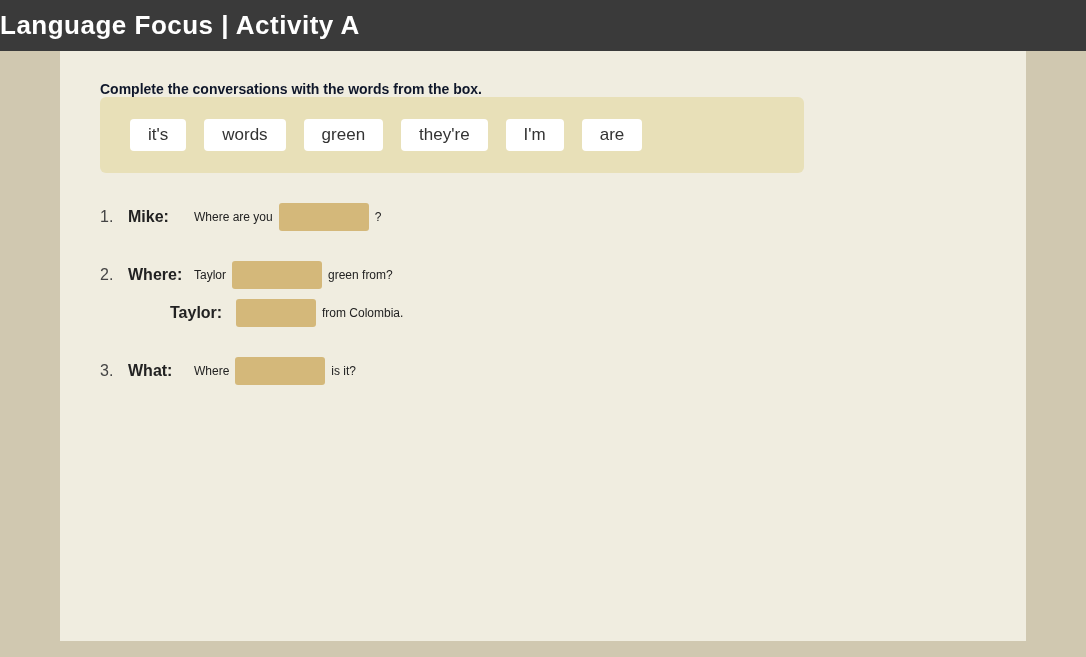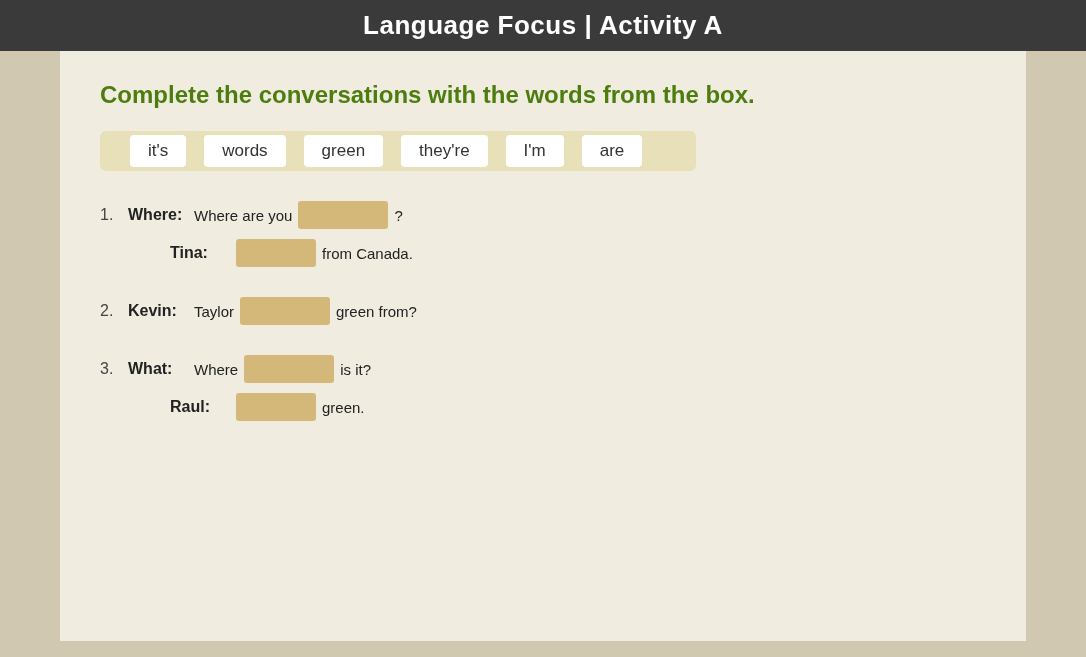--- a/index.html
+++ b/index.html
@@ -11,49 +11,47 @@
       font-family: Arial, sans-serif;
       overflow: hidden;
       position: relative;
     }
 
     .header-bar {
       background: #3a3a3a;
       color: #fff;
       font-size: 26px;
       font-weight: bold;
-      text-align: center;
       padding: 10px 0;
       letter-spacing: 0.5px;
     }
 
     .main-content {
       background: #f0ede0;
       margin: 0 60px;
       padding: 30px 40px 30px 40px;
       min-height: 590px;
     }
 
     .instruction {
-      font-size: 24px;
+      font-size: 14px;
       font-weight: bold;
-      color: #4d7c0f;
-      margin-bottom: 22px;
+      color: #0f172a;
     }
 
     .word-box {
       background: #e8e0b8;
       border-radius: 6px;
-      padding: 4px 30px;
+      padding: 22px 30px;
       display: flex;
       flex-direction: row;
       align-items: center;
       gap: 18px;
       margin-bottom: 30px;
-      width: 596px;
+      width: 704px;
     }
 
     .word-chip {
       background: #fff;
       border-radius: 4px;
       padding: 6px 18px;
       font-size: 17px;
       color: #333;
       font-weight: normal;
       white-space: nowrap;
@@ -114,21 +112,21 @@
     .blank-box-small {
       display: inline-block;
       background: #d4b87a;
       border-radius: 3px;
       width: 80px;
       height: 28px;
       vertical-align: middle;
     }
 
     .conv-text {
-      font-size: 15px;
+      font-size: 12px;
       color: #222;
     }
 
     .second-line {
       margin-left: 44px;
     }
   </style>
 </head>
 <body>
 
@@ -147,51 +145,46 @@
       <span class="word-chip">they're</span>
       <span class="word-chip">I'm</span>
       <span class="word-chip">are</span>
     </div>
 
   <div class="conversations">
 
     <div class="conversation-block">
       <div class="conv-line">
         <span class="conv-number">1.</span>
-        <span class="speaker-name">Where:</span>
+        <span class="speaker-name">Mike:</span>
         <span class="conv-text">Where are you</span>
         <span class="blank-box"></span>
         <span class="conv-text">?</span>
-      </div>
-      <div class="conv-line second-line">
-        <span class="speaker-name-indent">Tina:</span>
-        <span class="blank-box-small"></span>
-        <span class="conv-text">from Canada.</span>
       </div>
     </div>
 
     <div class="conversation-block">
       <div class="conv-line">
         <span class="conv-number">2.</span>
-        <span class="speaker-name">Kevin:</span>
+        <span class="speaker-name">Where:</span>
         <span class="conv-text">Taylor</span>
         <span class="blank-box"></span>
         <span class="conv-text">green from?</span>
+      </div>
+      <div class="conv-line second-line">
+        <span class="speaker-name-indent">Taylor:</span>
+        <span class="blank-box-small"></span>
+        <span class="conv-text">from Colombia.</span>
       </div>
     </div>
 
     <div class="conversation-block">
       <div class="conv-line">
         <span class="conv-number">3.</span>
         <span class="speaker-name">What:</span>
         <span class="conv-text">Where</span>
         <span class="blank-box"></span>
         <span class="conv-text">is it?</span>
       </div>
-      <div class="conv-line second-line">
-        <span class="speaker-name-indent">Raul:</span>
-        <span class="blank-box-small"></span>
-        <span class="conv-text">green.</span>
-      </div>
     </div>
 
   </div>
 </div>
 
 </body></html>

